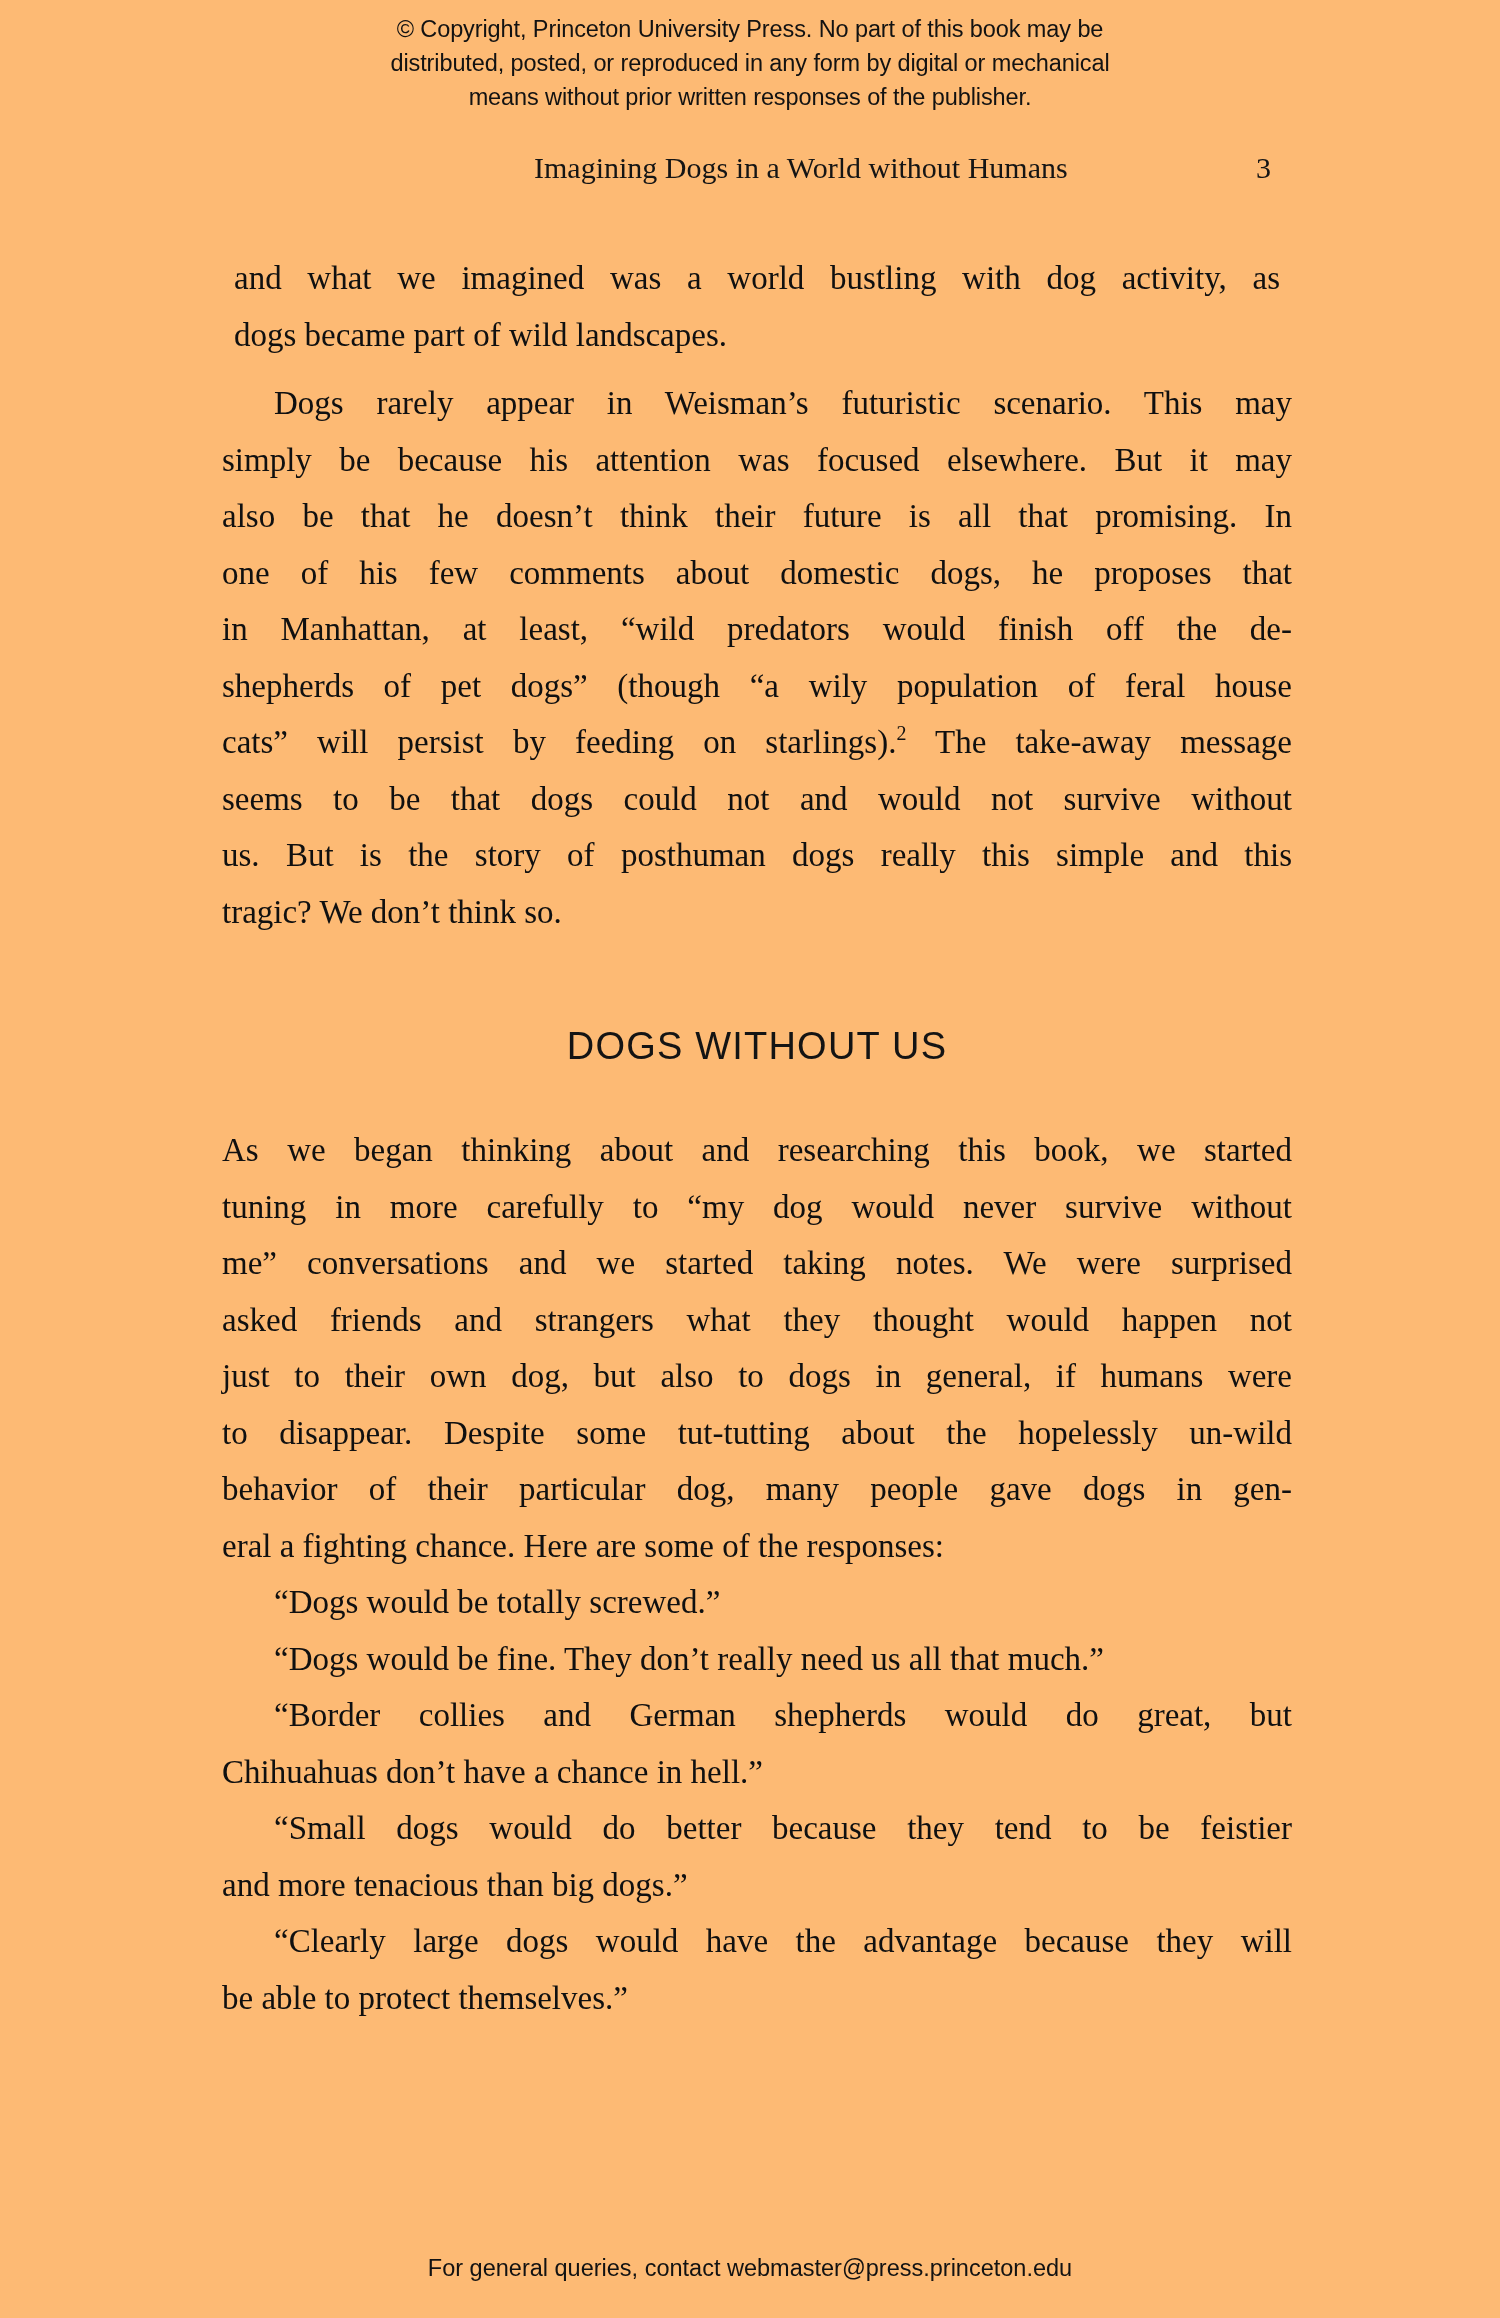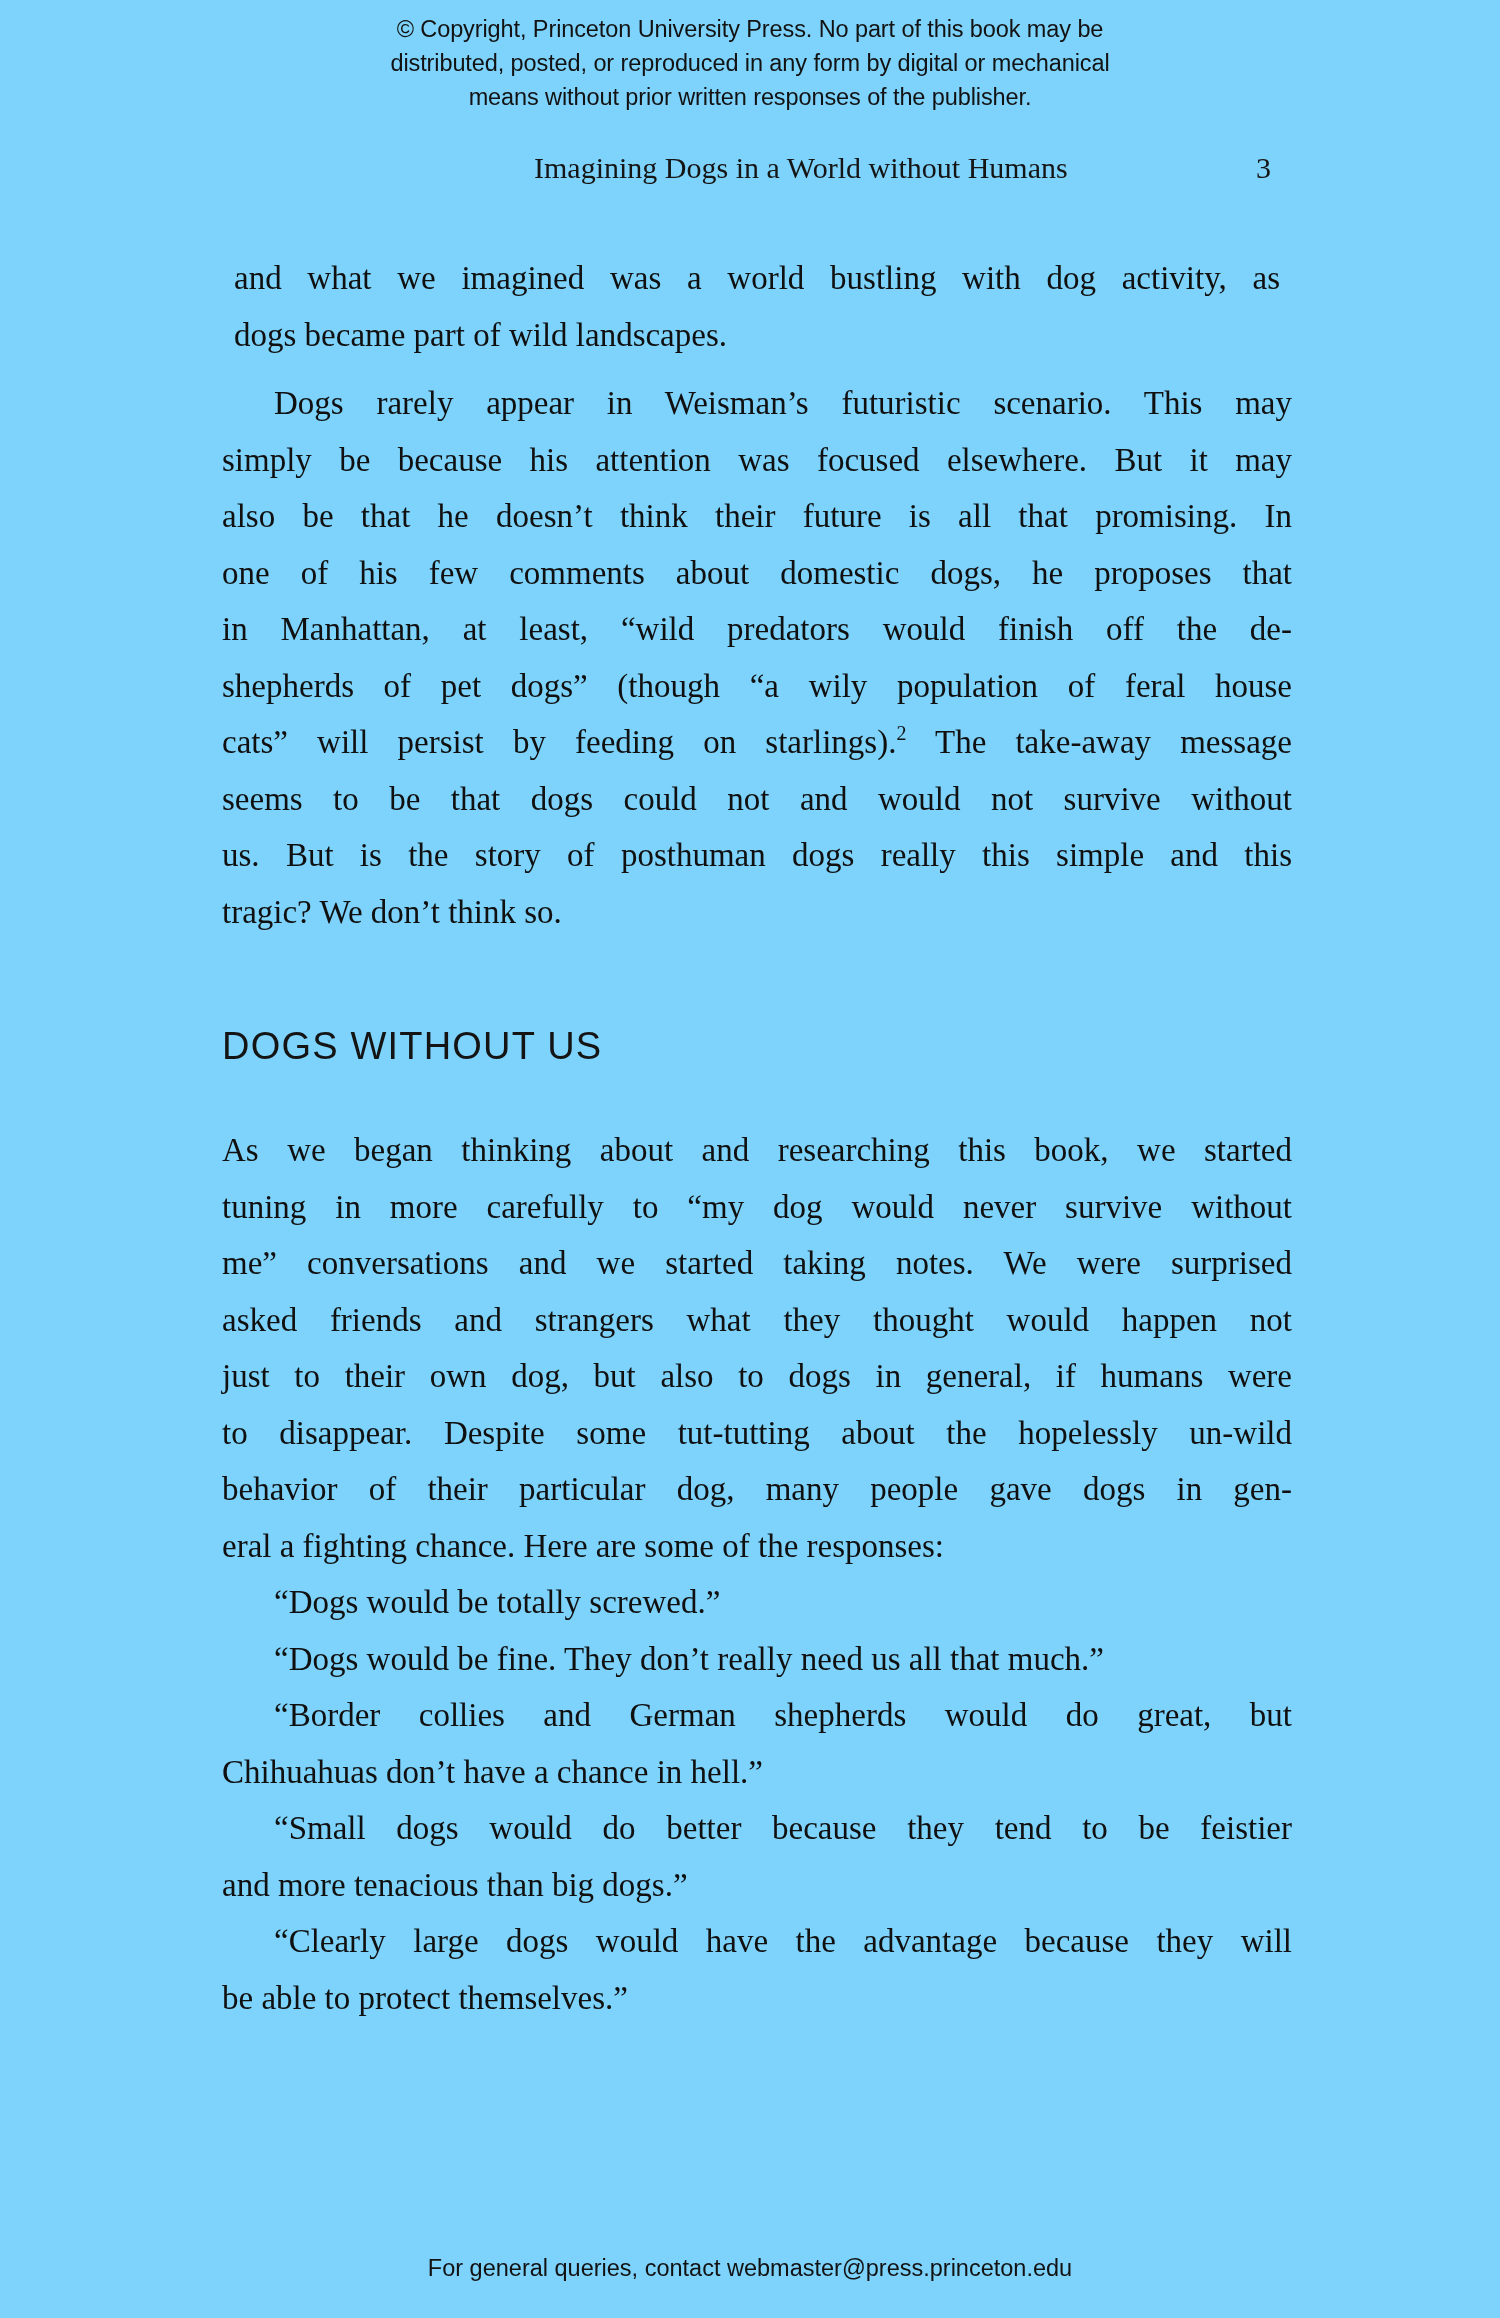--- a/index.html
+++ b/index.html
@@ -4,21 +4,21 @@
 <style>
   html, body {
     margin: 0;
     padding: 0;
     background: #ffffff;
   }
   .page {
     position: relative;
     width: 1500px;
     height: 2318px;
-    background: #7dd3fc;
+    background: #fdba74;
     overflow: hidden;
     font-family: "Liberation Serif", "DejaVu Serif", serif;
     color: #000000;
   }
 
   
   .copyright {
     position: absolute;
     left: 0;
     top: 12px;
@@ -89,20 +89,21 @@
     vertical-align: 13px;
     line-height: 0;
   }
 
   
   .gap-before-head { height: 82px; }
   .gap-after-head  { height: 52px; }
 
   .section-head {
     display: block;
+    text-align: center;
     font-family: "Liberation Sans", "DejaVu Sans", sans-serif;
     font-weight: 400;
     font-size: 38px;
     line-height: 48px;
     letter-spacing: 1.2px;
     color: #141414;
     white-space: pre;
   }
 
   

